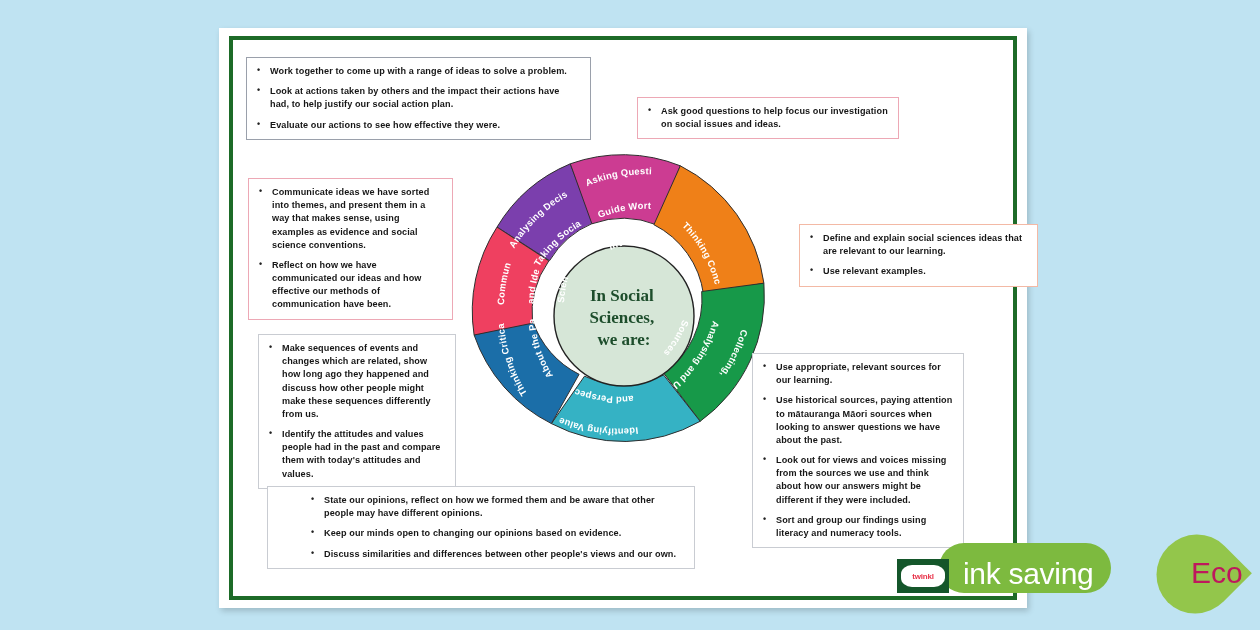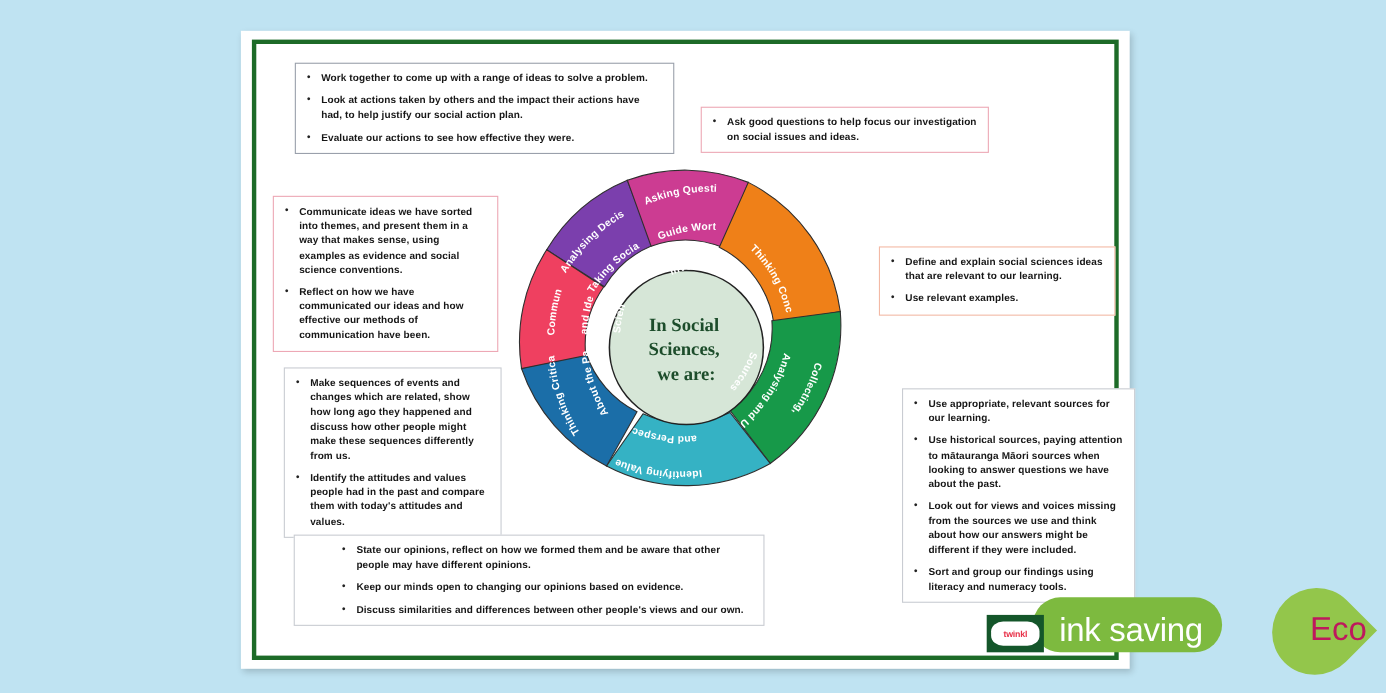--- a/index.html
+++ b/index.html
@@ -60,26 +60,26 @@
     font-size: 9px;
     color: #222;
   }
 
   .b-grey   { border: 1px solid #9aa0ab; }
   .b-pink   { border: 1.4px solid #eda8b5; }
   .b-salmon { border: 1.4px solid #f3b9a5; }
   .b-ltgrey { border: 1px solid #c9ccd2; }
 
   
-  #box-analysing   { left: 268px; top: 57px;  width: 345px; }
+  #box-analysing   { left: 246px; top: 57px;  width: 345px; }
   #box-asking      { left: 637px; top: 97px;  width: 262px; }
   #box-communicating { left: 248px; top: 178px; width: 205px; }
-  #box-thinkconcept  { left: 799px; top: 224px; width: 215px; }
+  #box-thinkconcept  { left: 799px; top: 224px; width: 239px; }
   #box-critical    { left: 258px; top: 334px; width: 198px; }
-  #box-sources     { left: 820px; top: 353px; width: 212px; }
+  #box-sources     { left: 752px; top: 353px; width: 212px; }
   #box-values      { left: 267px; top: 486px; width: 428px; padding-left: 40px; }
 
   
   #wheel-wrap {
     position: absolute;
     left: 432px;
     top: 133px;
     width: 400px;
     height: 366px;
   }

